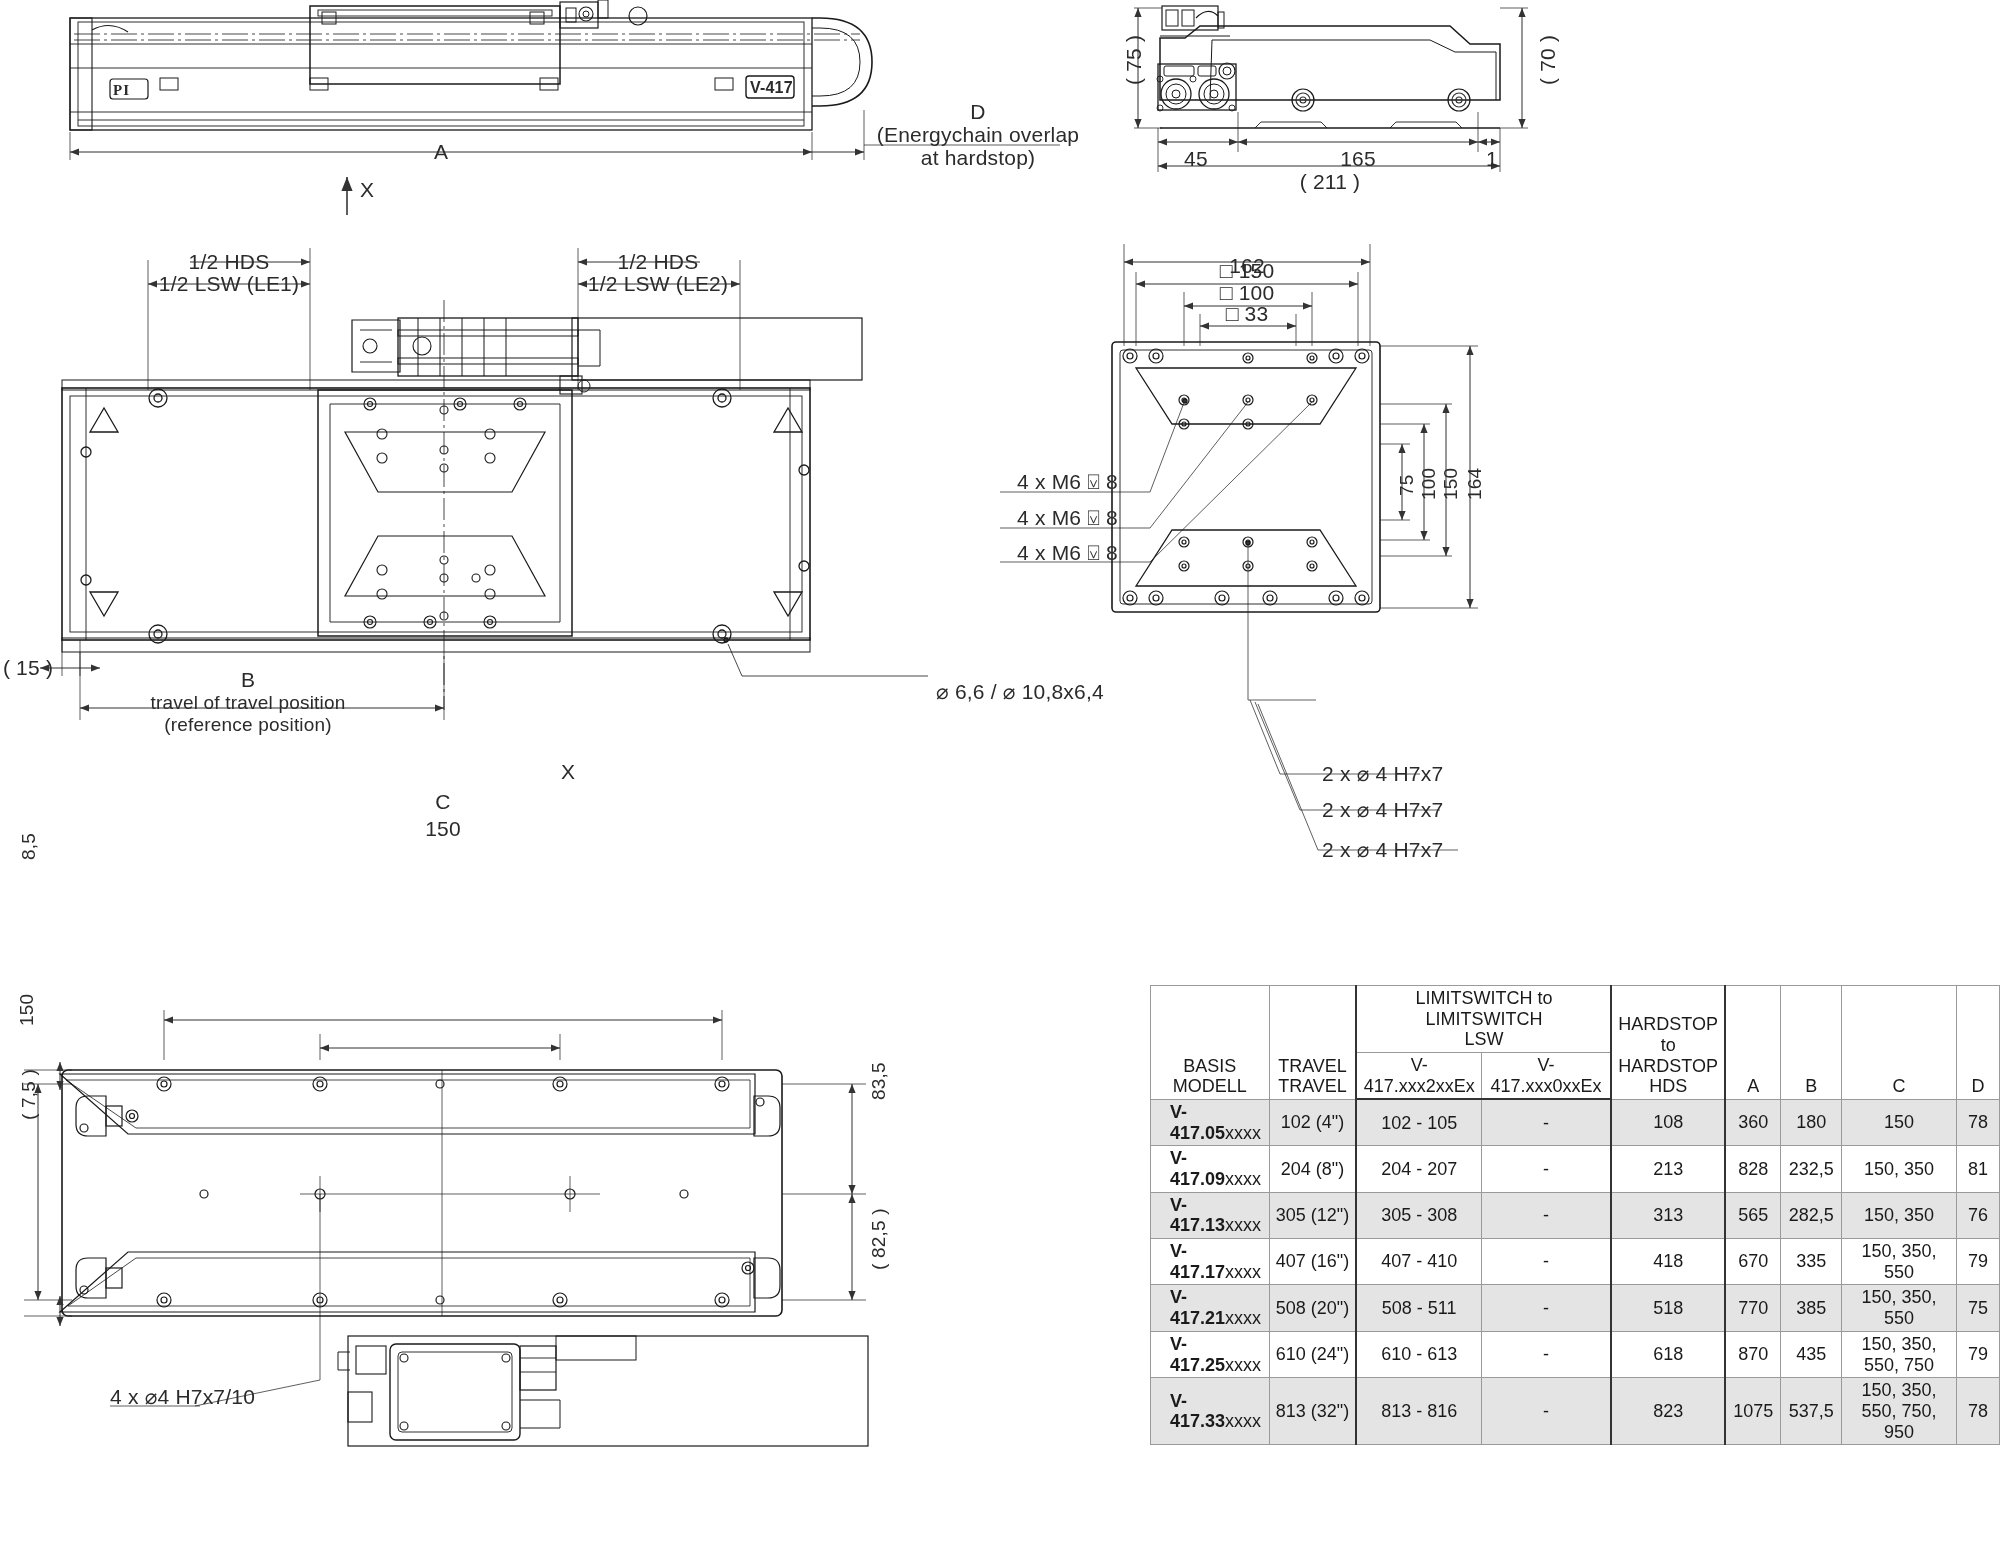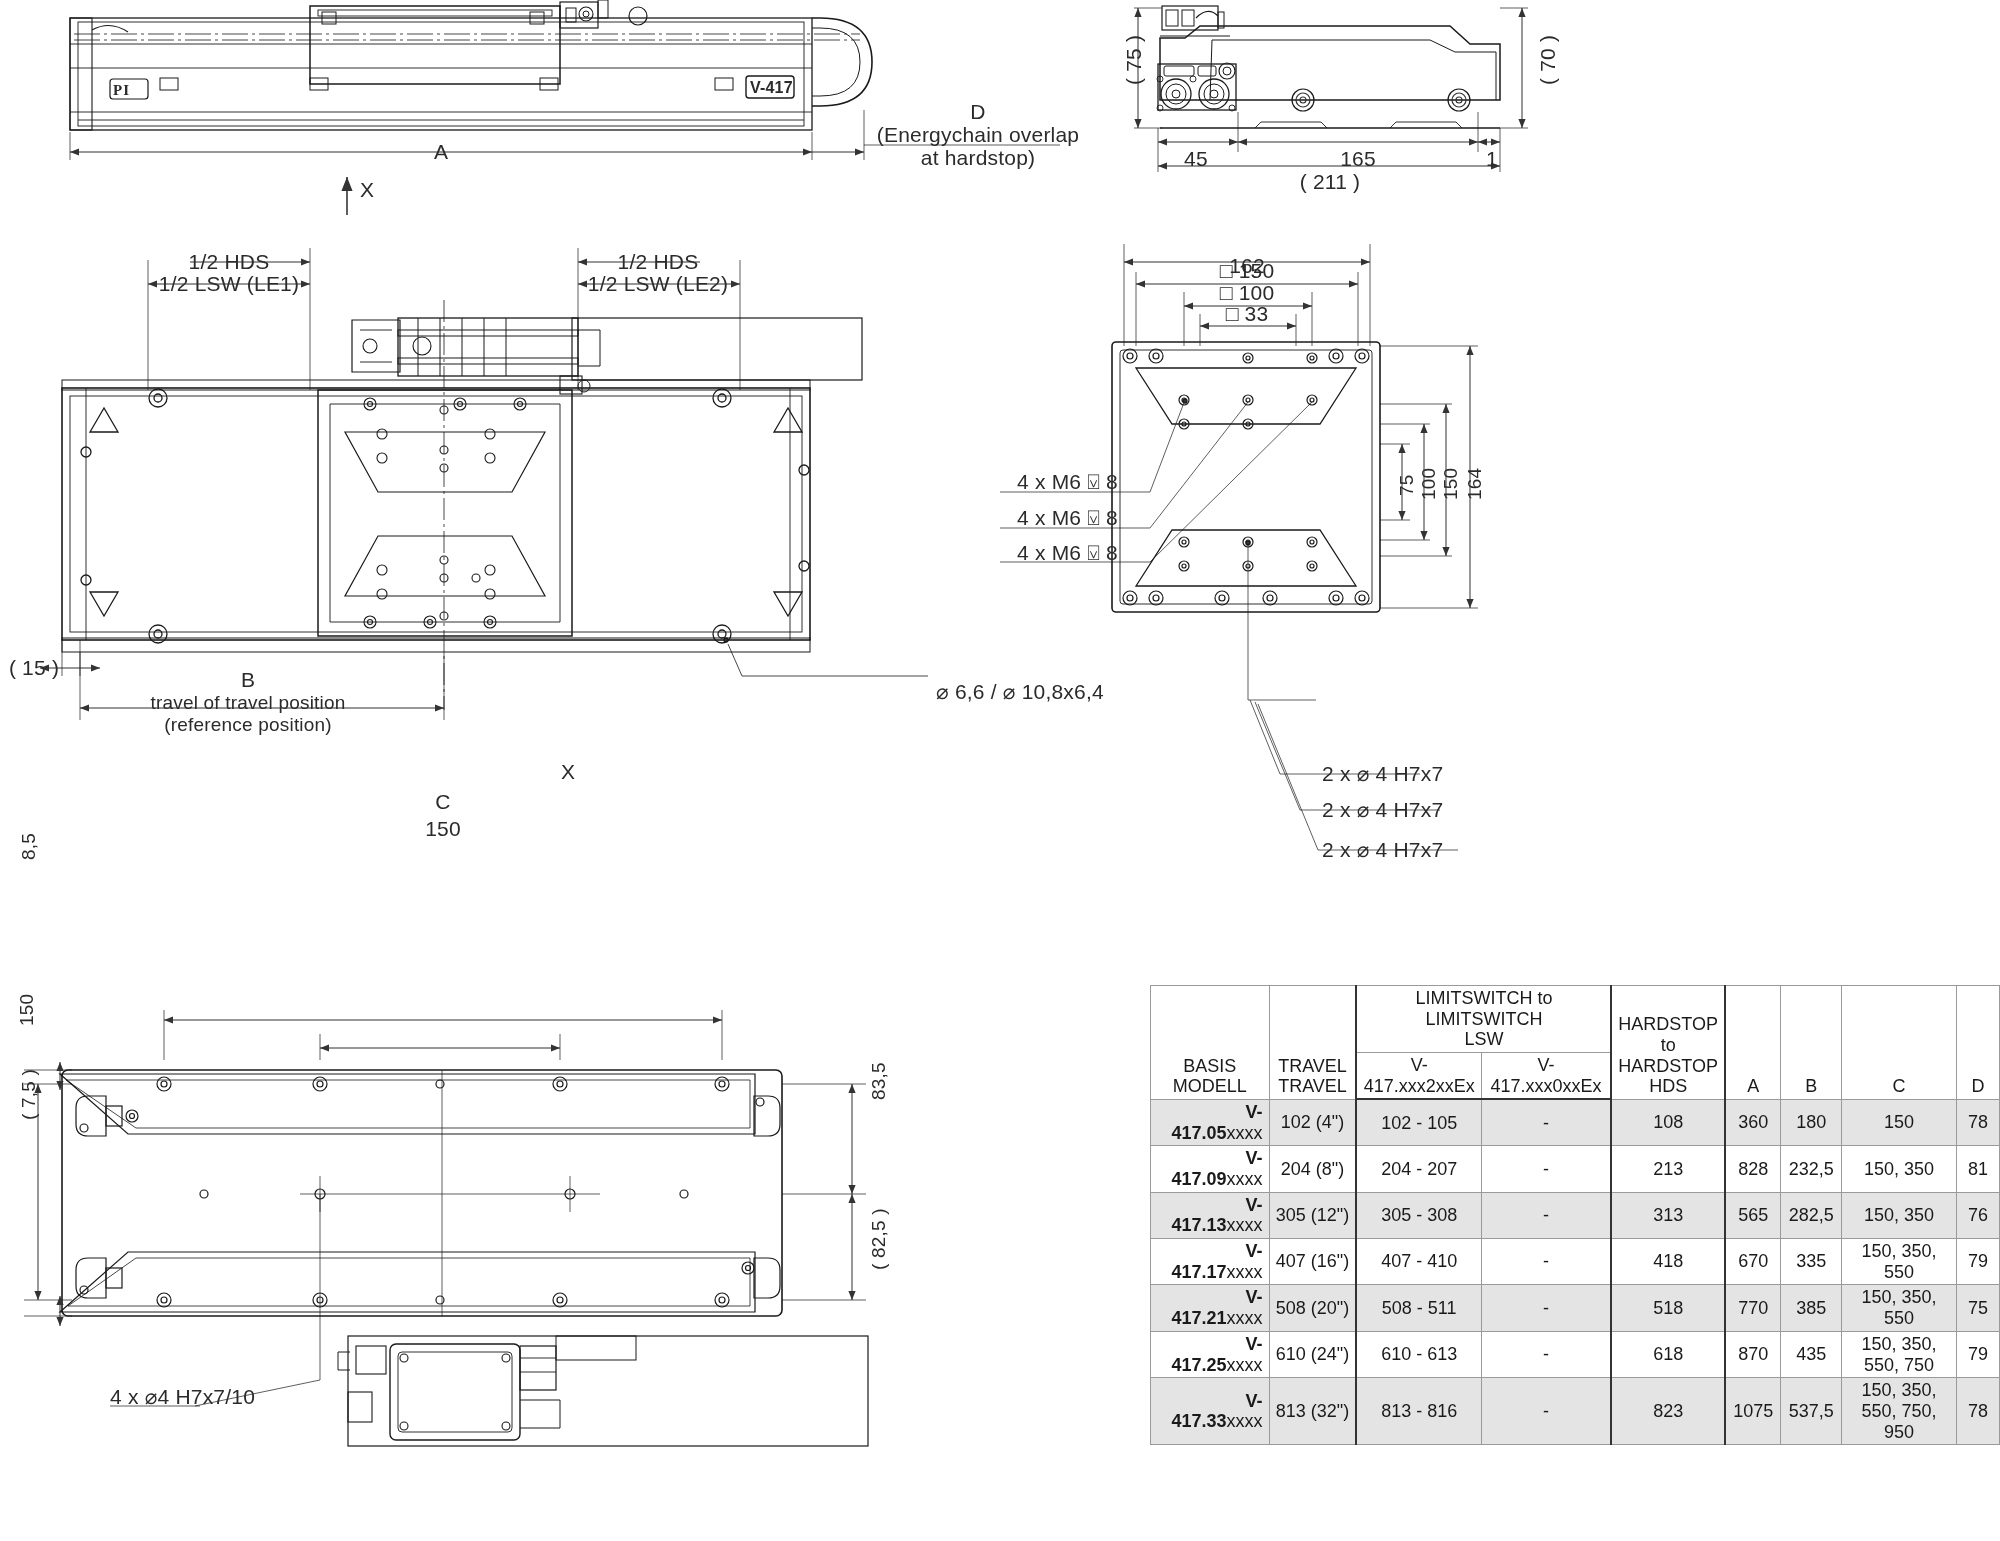--- a/index.html
+++ b/index.html
@@ -9,21 +9,21 @@
   .lbl.ctr{text-align:center;transform:translateX(-50%);}
   .vert{transform:rotate(-90deg);transform-origin:left top;}
   svg{position:absolute;left:0;top:0;}
   
   #spec-table{position:absolute;left:1150px;top:985px;border-collapse:collapse;font-size:18px;color:#1a1a1a;}
   #spec-table td,#spec-table th{border:1px solid #9a9a9a;padding:2px 6px;text-align:center;font-weight:normal;line-height:1.15;}
   #spec-table thead th{vertical-align:bottom;}
   #spec-table .hdr-tall{height:60px;}
   #spec-table tbody tr:nth-child(odd){background:#e4e4e4;}
   #spec-table tbody tr td{height:22px;}
-  #spec-table .model{text-align:right;font-weight:bold;padding-left:19px;margin-top:12px;}
+  #spec-table .model{text-align:left;font-weight:bold;padding-left:19px;margin-top:12px;}
   #spec-table .model .xs{font-weight:normal;}
   #spec-table .thick-l{border-left:2px solid #333;margin-left:16px;}
   #spec-table .thick-b{border-bottom:2px solid #333;}
   #spec-table .c-model{width:108px;}
   #spec-table .c-travel{width:82px;}
   #spec-table .c-lsw1{width:112px;}
   #spec-table .c-lsw2{width:125px;}
   #spec-table .c-hds{width:96px;}
   #spec-table .c-a{width:46px;}
   #spec-table .c-b{width:52px;}
@@ -485,21 +485,21 @@
 <div class="lbl vert" style="left:1536px;top:85px;">( 70 )</div>
 <div class="lbl ctr" style="left:1196px;top:147px;">45</div>
 <div class="lbl ctr" style="left:1358px;top:147px;">165</div>
 <div class="lbl ctr" style="left:1492px;top:147px;">1</div>
 <div class="lbl ctr" style="left:1330px;top:170px;">( 211 )</div>
 
 <div class="lbl ctr" style="left:229px;top:250px;">1/2 HDS</div>
 <div class="lbl ctr" style="left:229px;top:272px;">1/2 LSW (LE1)</div>
 <div class="lbl ctr" style="left:658px;top:250px;">1/2 HDS</div>
 <div class="lbl ctr" style="left:658px;top:272px;">1/2 LSW (LE2)</div>
-<div class="lbl ctr" style="left:34px;top:656px;">( 15 )</div>
+<div class="lbl ctr" style="left:28px;top:656px;">( 15 )</div>
 <div class="lbl ctr" style="left:248px;top:668px;">B</div>
 <div class="lbl ctr sm" style="left:248px;top:692px;">travel of travel position</div>
 <div class="lbl ctr sm" style="left:248px;top:714px;">(reference position)</div>
 <div class="lbl" style="left:936px;top:656px;margin-top:24px;">⌀ 6,6 /  ⌀ 10,8x6,4</div>
 
 <div class="lbl ctr" style="left:1247px;top:254px;">162</div>
 <div class="lbl ctr" style="left:1247px;top:259px;">□ 150</div>
 <div class="lbl ctr" style="left:1247px;top:281px;">□ 100</div>
 <div class="lbl ctr" style="left:1247px;top:302px;">□ 33</div>
 <div class="lbl" style="left:1017px;top:470px;">4 x M6 ⍌ 8</div>

